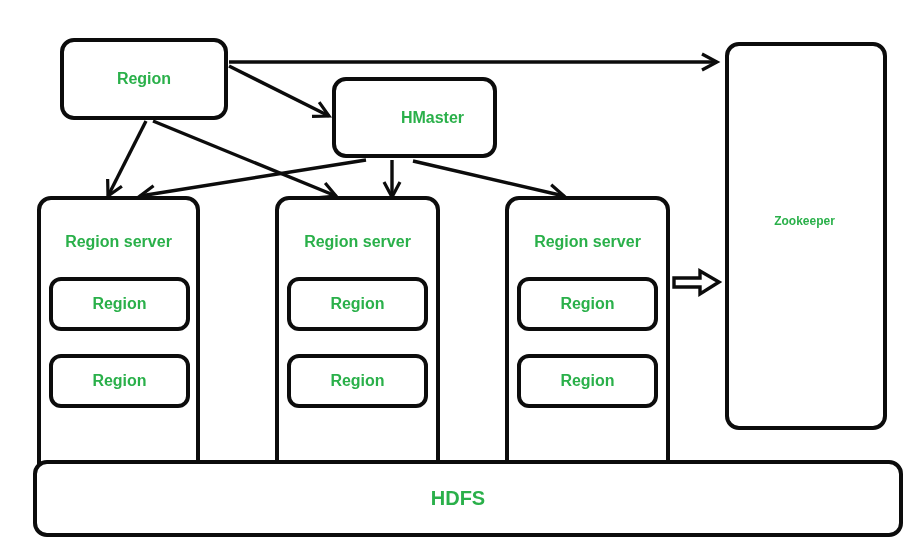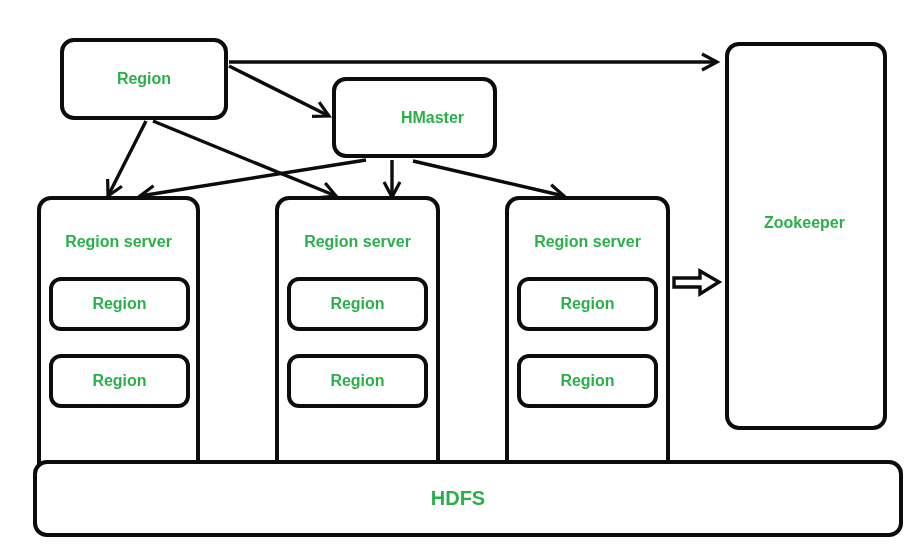--- a/index.html
+++ b/index.html
@@ -34,21 +34,21 @@
   #client  { left: 60px;  top: 38px; width: 168px; height: 82px;
              display: flex; align-items: center; justify-content: center; }
   #client .node-label { font-size: 16px; }
   #hmaster { left: 332px; top: 77px; width: 165px; height: 81px;
              display: flex; align-items: center; justify-content: center; padding-left: 36px; }
   #hmaster .node-label { font-size: 16px; }
   
   #zookeeper { left: 725px; top: 42px; width: 162px; height: 388px; }
   #zookeeper .node-label {
     position: absolute; top: 168px; left: 0; right: 3px;
-    text-align: center; font-size: 16px;
+    text-align: center; font-size: 12px;
   }
   
   .rs { top: 196px; height: 282px; }
   #rs1 { left: 37px;  width: 163px; }
   #rs2 { left: 275px; width: 165px; }
   #rs3 { left: 505px; width: 165px; }
   .rs-label {
     position: absolute; top: 33px; left: 0; right: 0;
     text-align: center; font-size: 16px;
   }

